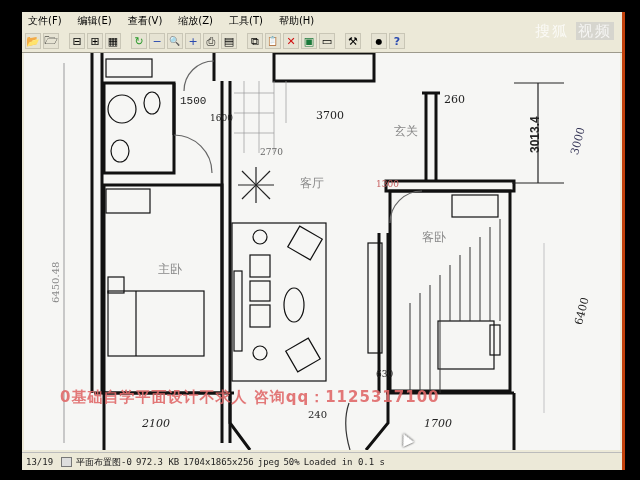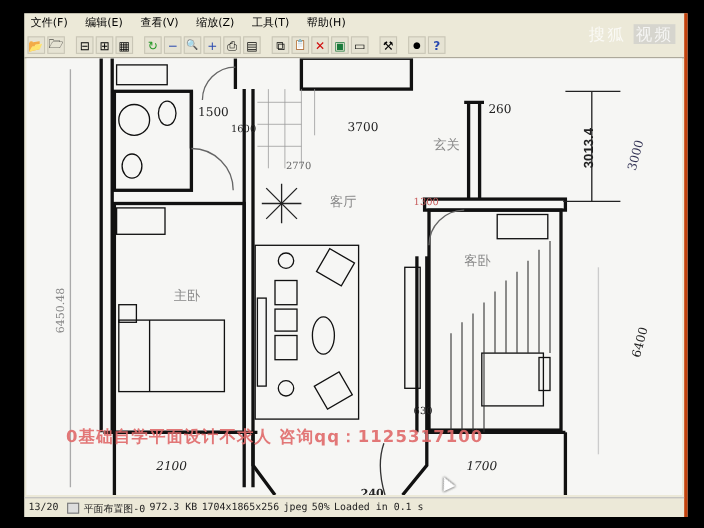--- a/index.html
+++ b/index.html
@@ -163,44 +163,44 @@
         <line x1="514" y1="30" x2="514" y2="130" stroke="#222"></line>
         <line x1="490" y1="30" x2="540" y2="30" stroke="#222"></line>
         <line x1="488" y1="130" x2="540" y2="130" stroke="#222"></line>
         <line x1="40" y1="10" x2="40" y2="390" stroke="#aaa"></line>
         <line x1="520" y1="190" x2="520" y2="360" stroke="#ccc"></line>
 
         <path d="M325 350 Q318 370 326 397" stroke="#333"></path>
       </g>
     </svg>
 
-    <div class="lbl" style="left:156px;top:42px;">1500</div>
+    <div class="lbl" style="left:156px;top:42px;font-family:Liberation Mono, monospace;">1500</div>
     <div class="lbl" style="left:186px;top:60px;font-size:9px;">1600</div>
     <div class="lbl" style="left:292px;top:56px;">3700</div>
     <div class="lbl" style="left:420px;top:40px;">260</div>
     <div class="lbl light" style="left:370px;top:70px;font-size:12px;">玄关</div>
     <div class="lbl red" style="left:352px;top:98px;font-size:9px;margin-top:28px;">1300</div>
     <div class="lbl" style="left:236px;top:94px;font-size:9px;color:#666;">2770</div>
     <div class="lbl light" style="left:276px;top:122px;font-size:12px;">客厅</div>
     <div class="lbl light" style="left:134px;top:208px;font-size:12px;">主卧</div>
     <div class="lbl light" style="left:398px;top:176px;font-size:12px;">客卧</div>
     <div class="lbl" style="left:352px;top:316px;font-size:9px;">630</div>
     <div class="lbl" style="left:504px;top:58px;font-weight:bold;font-size:12px;font-family:'Liberation Sans',sans-serif;transform:rotate(-90deg);transform-origin:left top;top:100px;">3013.4</div>
     <div class="lbl" style="left:544px;top:100px;font-size:11px;color:#335;transform:rotate(-75deg);transform-origin:left top;">3000</div>
     <div class="lbl" style="left:548px;top:270px;font-size:11px;transform:rotate(-75deg);transform-origin:left top;">6400</div>
     <div class="lbl light" style="left:26px;top:250px;font-size:10px;transform:rotate(-90deg);transform-origin:left top;">6450.48</div>
     <div class="lbl" style="left:118px;top:364px;font-style:italic;">2100</div>
-    <div class="lbl" style="left:304px;top:356px;font-weight:bold;font-size:10px;margin-top:35px;">240</div>
+    <div class="lbl" style="left:284px;top:356px;font-weight:normal;font-size:10px;">240</div>
     <div class="lbl" style="left:400px;top:364px;font-style:italic;">1700</div>
 
     <div style="position:absolute;left:376px;top:380px;width:0;height:0;border-left:6px solid transparent;border-right:6px solid transparent;border-bottom:12px solid #fff;transform:rotate(-25deg);filter:drop-shadow(0 0 1px #000);"></div>
   </div>
 
   <div class="statusbar">
-    <span>13/20</span>
+    <span>13/19</span>
     <span style="display:inline-block;width:9px;height:8px;border:1px solid #777;background:#ddd;margin-left:8px;"></span>
     <span>平面布置图-0</span>
     <span>972.3 KB</span>
     <span>1704x1865x256</span>
     <span>jpeg</span>
     <span>50%</span>
     <span>Loaded in 0.1 s</span>
   </div>
 </div>
 

